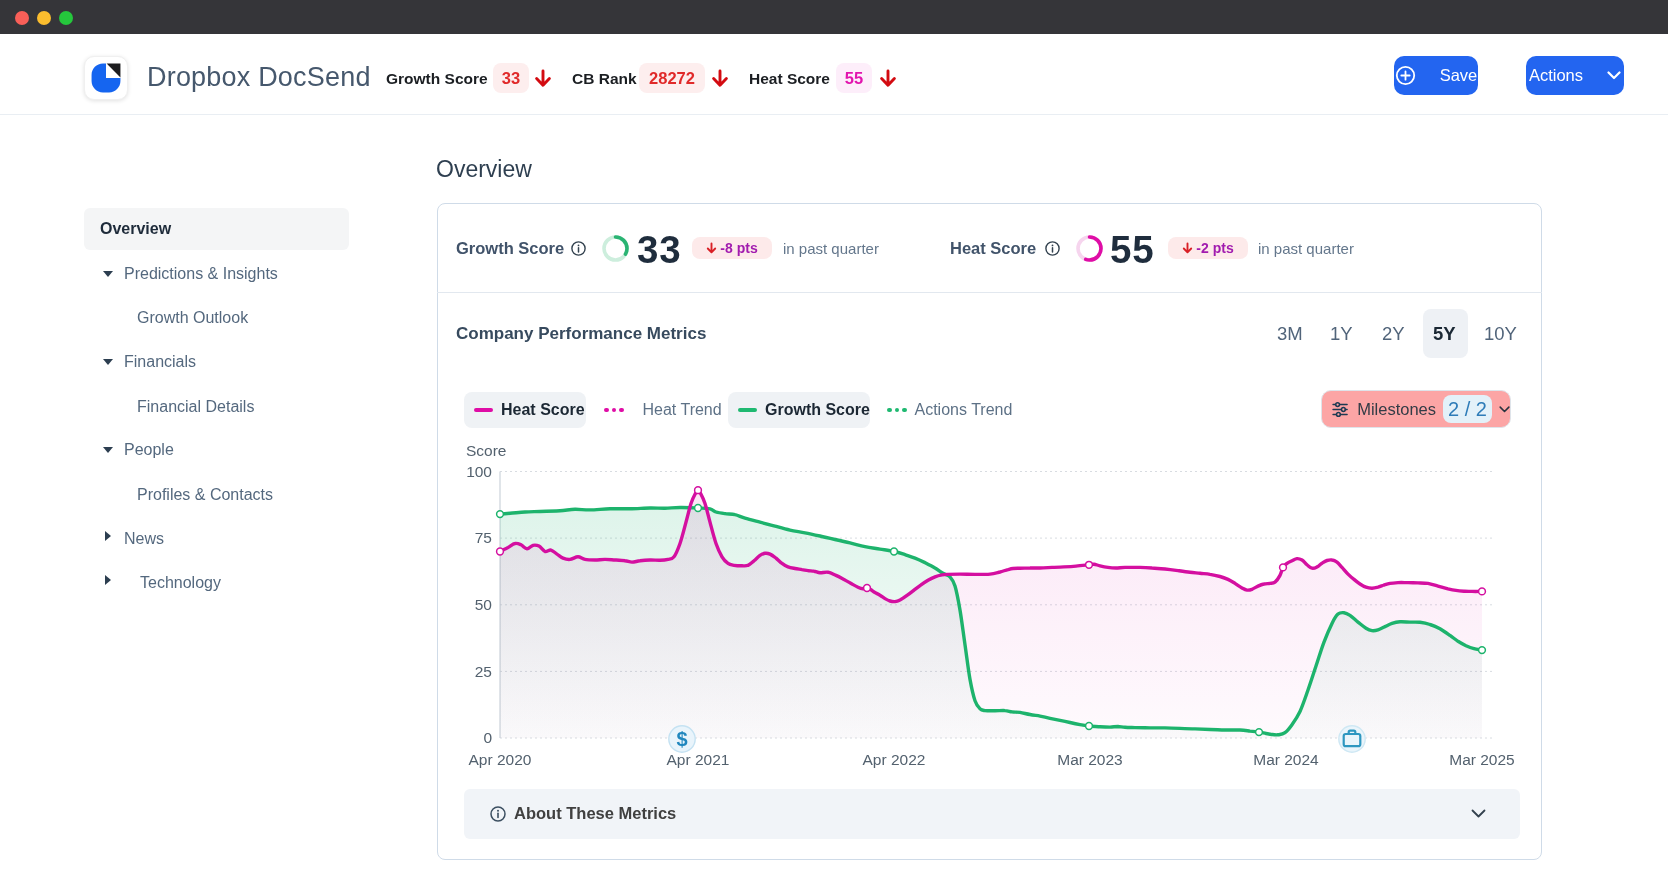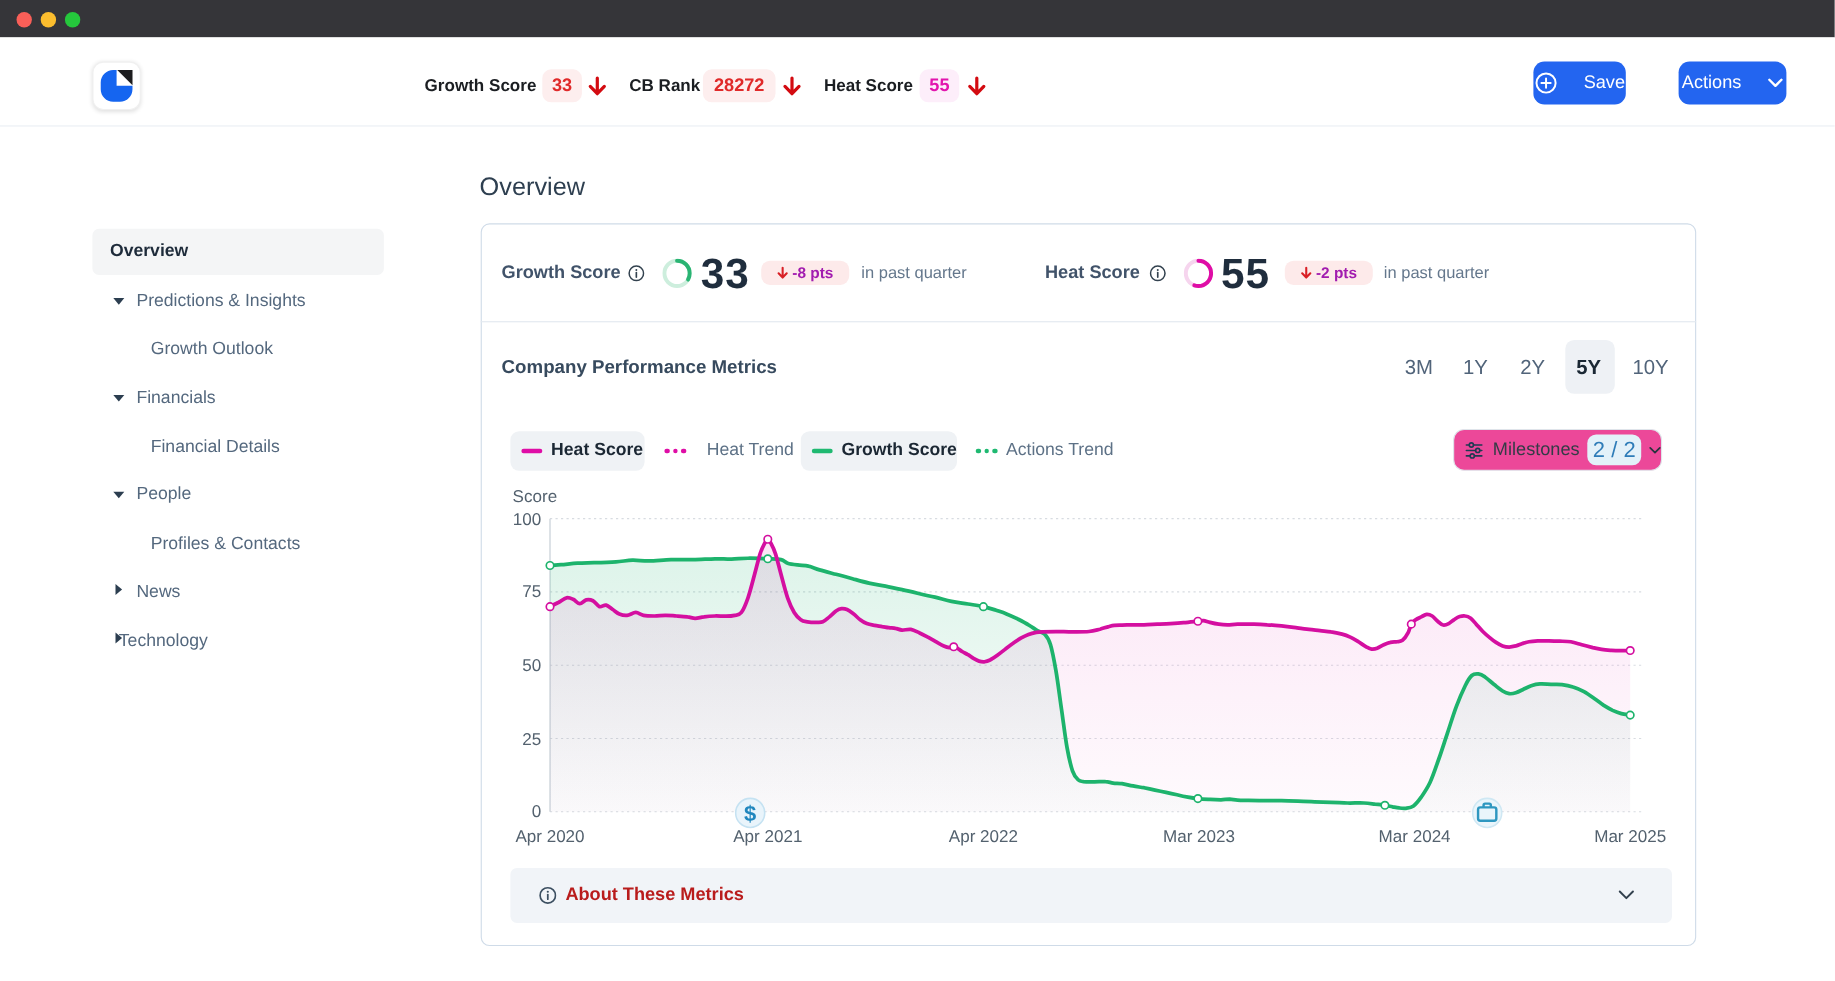--- a/index.html
+++ b/index.html
@@ -41,43 +41,44 @@
   .t5y { left:1423px; top:309px; width:45px; height:49px; background:#eef1f5; border-radius:8px; }
 
   .chip { top:392px; height:36px; background:#eff2f5; border-radius:8px; display:flex; align-items:center; white-space:nowrap; }
   .chip b { font-size:16px; color:#1b2733; }
   .legend-plain { top:392px; height:36px; display:flex; align-items:center; white-space:nowrap; }
   .legend-plain span { font-size:16px; color:#5d7186; }
   .dash { width:19px; height:4.5px; border-radius:2px; }
   .dots3 { display:flex; gap:3px; }
   .dots3 i { width:4.5px; height:4.5px; border-radius:2px; display:block; }
 
-  .mbtn { left:1321px; top:390px; width:190px; height:38px; background:#ec4899; border:1px solid #dfe4ea; border-radius:10px; display:flex; align-items:center; white-space:nowrap; }
+  .mbtn { left:1321px; top:390px; width:190px; height:38px; background:#fca5a5; border:1px solid #dfe4ea; border-radius:10px; display:flex; align-items:center; white-space:nowrap; }
   .mbadge { background:#e3f1f9; color:#2e7cb8; border-radius:8px; font-size:20px; height:28px; line-height:28px; padding:0 5px; }
 
   .about { left:464px; top:789px; width:1056px; height:50px; background:#f1f4f8; border-radius:6px; }
-  .about-t { position:absolute; left:50px; top:15px; font-size:16.5px; font-weight:bold; color:#b91c1c; }
+  .about-t { position:absolute; left:50px; top:15px; font-size:16.5px; font-weight:bold; color:#404040; }
 </style>
 </head>
 <body>
 <div class="page">
 
   <div class="abs titlebar">
     <div class="dot" style="left:15px; background:#f95f58;"></div>
     <div class="dot" style="left:37px; background:#fbbd2e;"></div>
     <div class="dot" style="left:59px; background:#25c73c;"></div>
   </div>
 
   <div class="abs header"></div>
   <div class="abs logo">
     <svg width="42" height="42" viewBox="0 0 48 48" style="position:absolute;left:0;top:0;">
       <path fill="#1565f0" d="M24 7.5 L24 24 L40.5 24 L40.5 27.5 C40.5 34.7 34.7 40.5 27.5 40.5 L20.5 40.5 C13.3 40.5 7.5 34.7 7.5 27.5 L7.5 20.5 C7.5 13.3 13.3 7.5 20.5 7.5 Z"></path>
       <path fill="#1d1d1f" d="M24.7 7.5 L40.5 7.5 L40.5 23.3 Z"></path>
     </svg>
   </div>
+  <div class="abs cotitle">Dropbox DocSend</div>
 
   <div class="abs hm-label" style="left:386px;">Growth Score</div>
   <div class="abs hm-badge" style="left:493px; width:36px; color:#e02a2a;">33</div>
   <svg class="abs" style="left:533px; top:68px;" width="20" height="22" viewBox="0 0 20 22">
       <path d="M10 3 V16.5 M3.6 10.5 L10 17.2 L16.4 10.5" stroke="#d30b11" stroke-width="2.9" fill="none" stroke-linecap="round" stroke-linejoin="round"></path>
     </svg>
   <div class="abs hm-label" style="left:572px;">CB Rank</div>
   <div class="abs hm-badge" style="left:639px; width:66px; color:#e02a2a;">28272</div>
   <svg class="abs" style="left:710px; top:68px;" width="20" height="22" viewBox="0 0 20 22">
       <path d="M10 3 V16.5 M3.6 10.5 L10 17.2 L16.4 10.5" stroke="#d30b11" stroke-width="2.9" fill="none" stroke-linecap="round" stroke-linejoin="round"></path>
@@ -110,21 +111,21 @@
   <div class="abs nav-item" style="left:137px; top:309px;">Growth Outlook</div>
   <div class="abs tri-d" style="left:103px; top:359px;"></div>
   <div class="abs nav-item" style="left:124px; top:353px;">Financials</div>
   <div class="abs nav-item" style="left:137px; top:398px;">Financial Details</div>
   <div class="abs tri-d" style="left:103px; top:447px;"></div>
   <div class="abs nav-item" style="left:124px; top:441px;">People</div>
   <div class="abs nav-item" style="left:137px; top:486px;">Profiles &amp; Contacts</div>
   <div class="abs tri-r" style="left:105px; top:531px;"></div>
   <div class="abs nav-item" style="left:124px; top:530px;">News</div>
   <div class="abs tri-r" style="left:105px; top:575px;"></div>
-  <div class="abs nav-item" style="left:108px; top:574px;">Technology</div>
+  <div class="abs nav-item" style="left:140px; top:574px;">Technology</div>
 
   <div class="abs pgtitle">Overview</div>
   <div class="abs card"></div>
   <div class="abs divider"></div>
 
   <div class="abs score-label" style="left:456px;">Growth Score</div>
   <svg class="abs" style="left:571px; top:241px;" width="15" height="15" viewBox="0 0 15 15">
       <circle cx="7.5" cy="7.5" r="6.6" stroke="#33424f" stroke-width="1.4" fill="none"></circle>
       <path d="M7.5 6.8 V11" stroke="#33424f" stroke-width="1.5" stroke-linecap="round"></path>
       <circle cx="7.5" cy="4.4" r="0.9" fill="#33424f"></circle>

